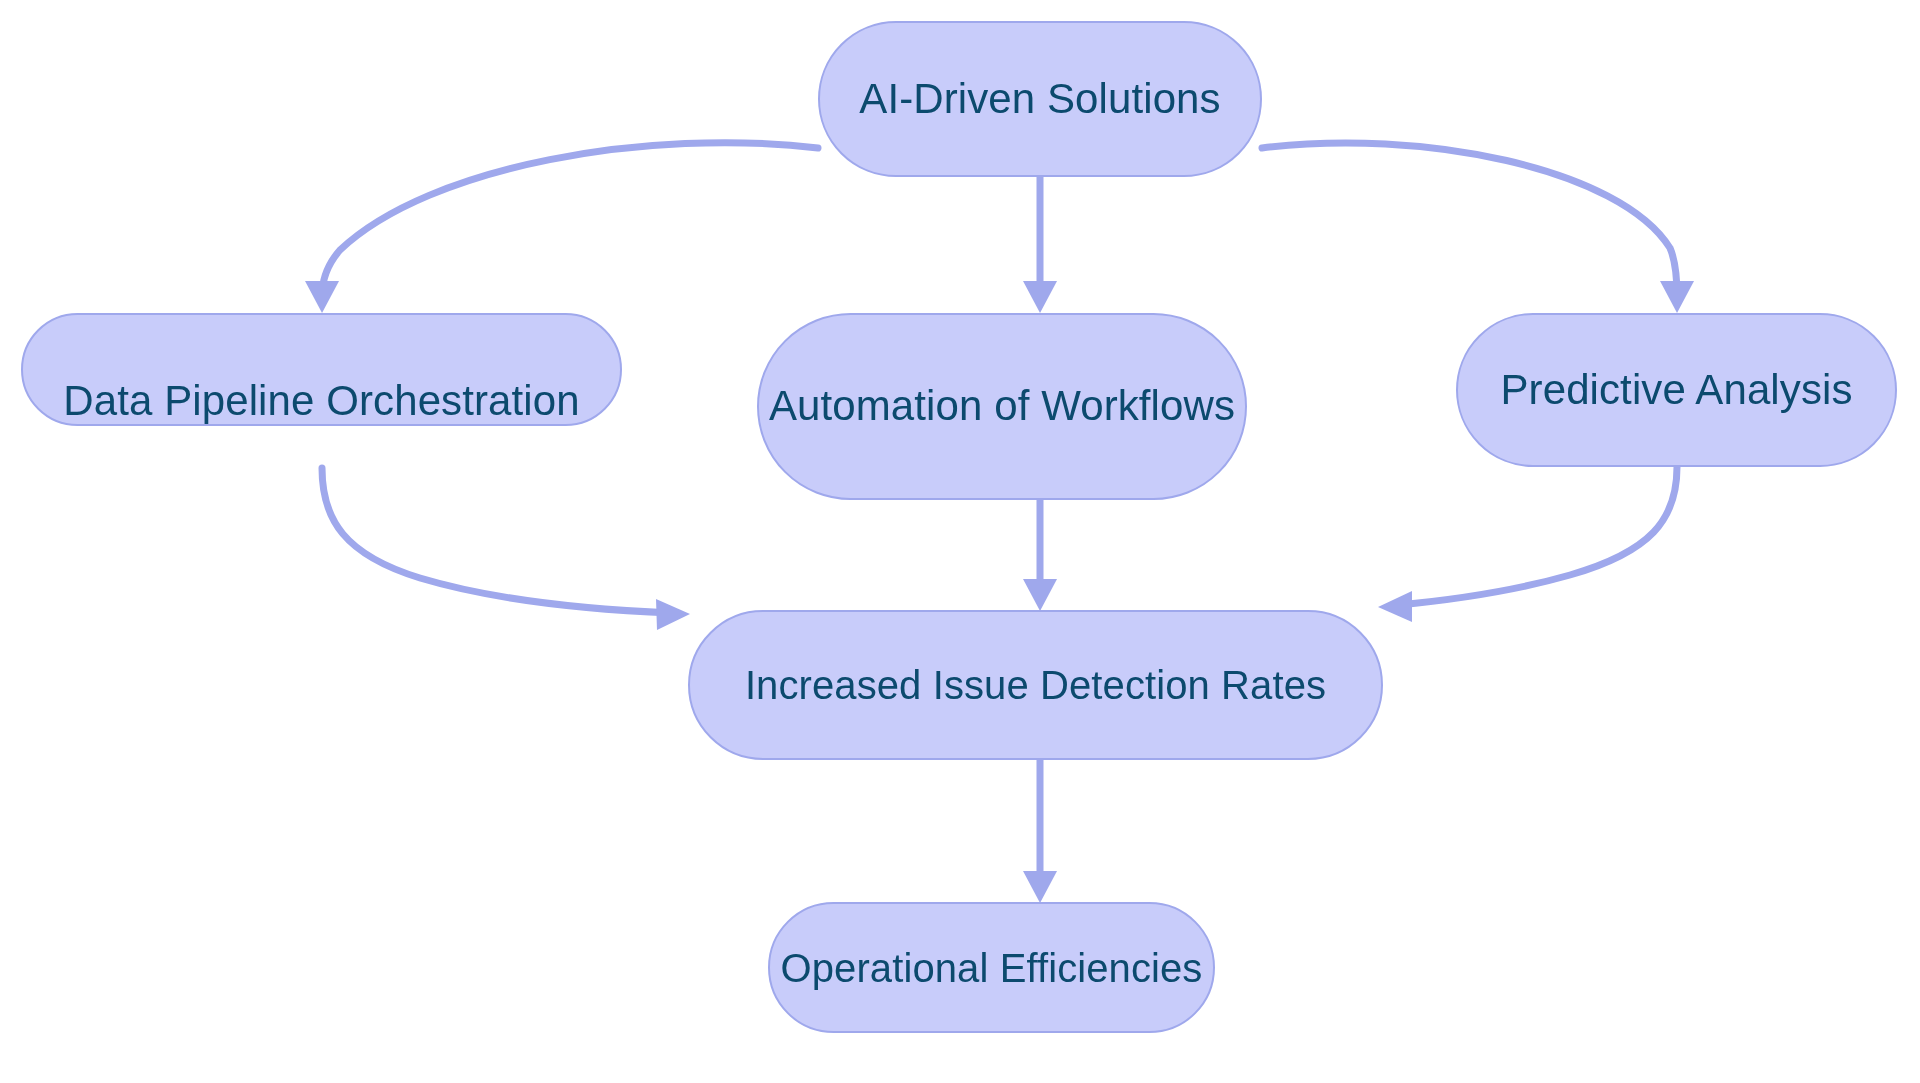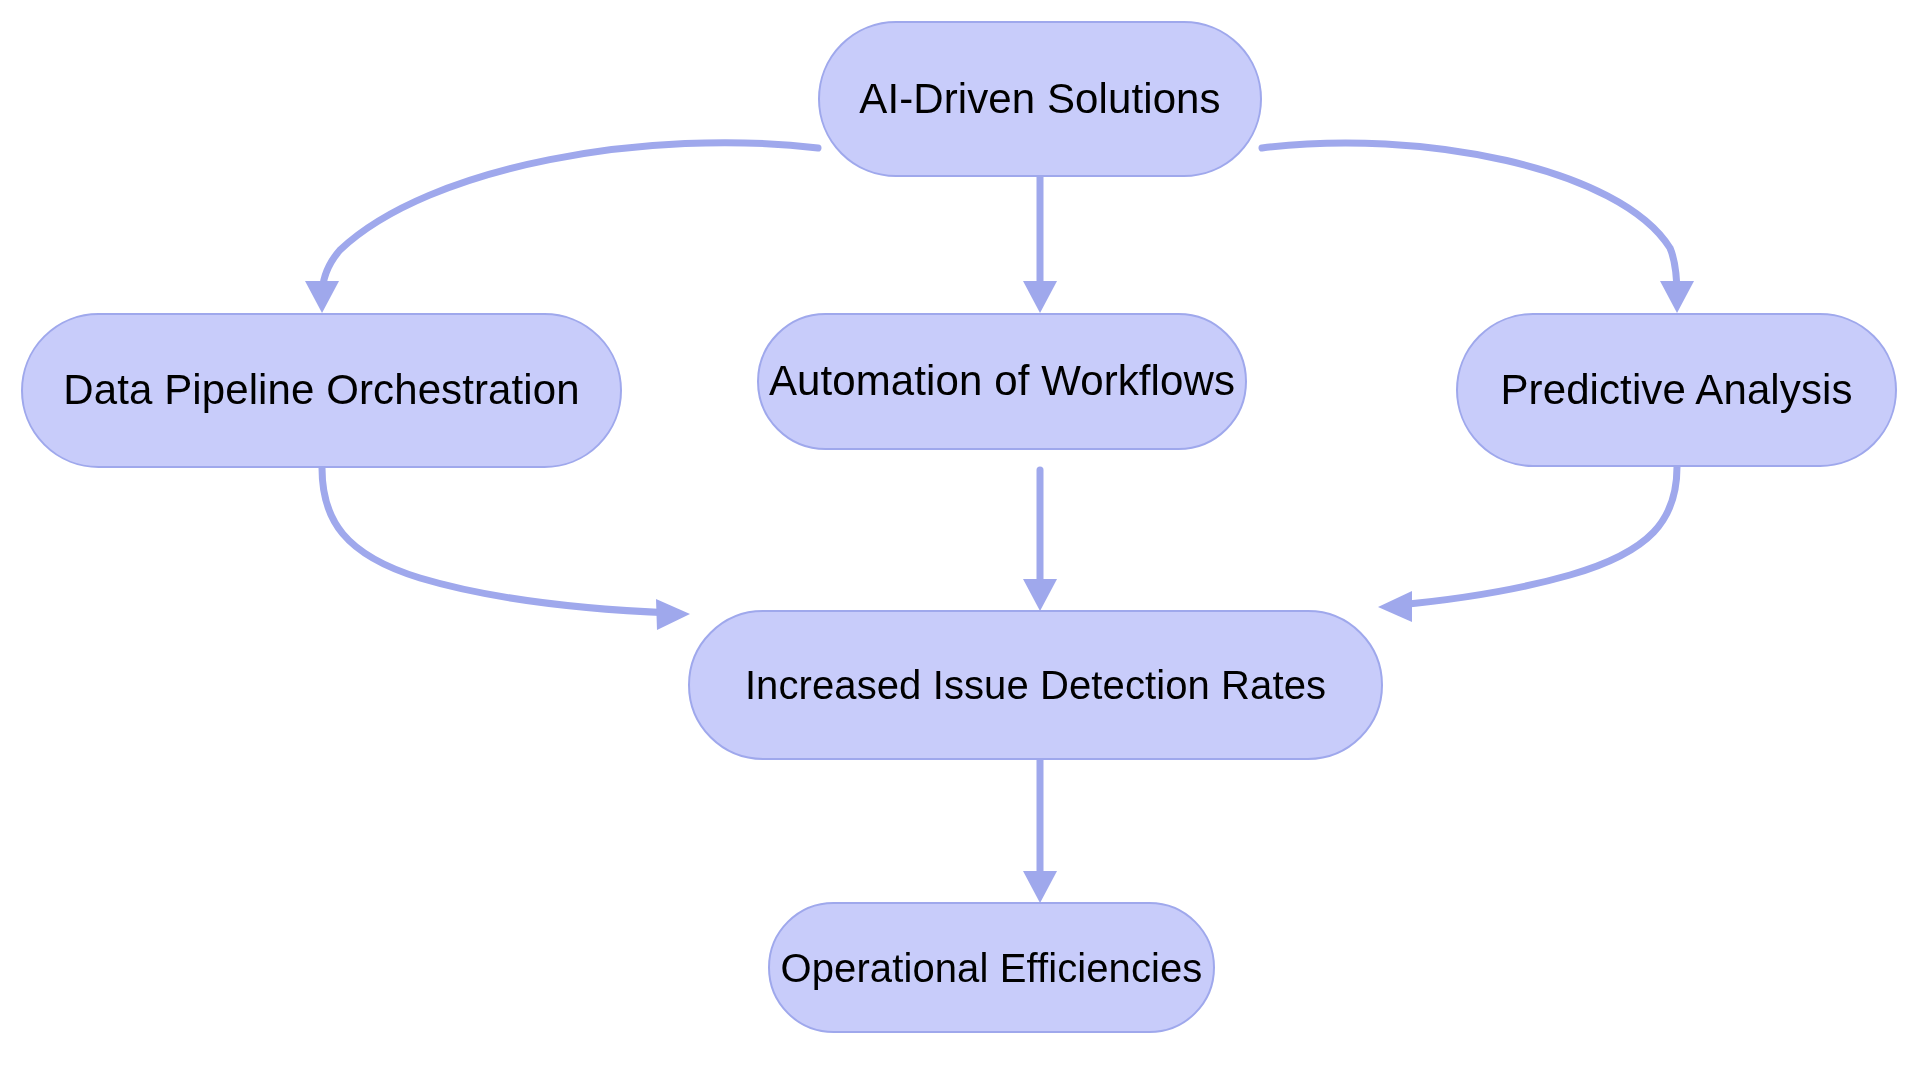--- a/index.html
+++ b/index.html
@@ -29,35 +29,35 @@
   }
   .node {
     position: absolute;
     box-sizing: border-box;
     display: flex;
     align-items: center;
     justify-content: center;
     background: #c8ccfa;
     border: 2px solid #9fa8ec;
     border-radius: 9999px;
-    color: #000000;
+    color: #0c4a6e;
     text-align: center;
     line-height: 1.1;
     letter-spacing: 0.1px;
     white-space: nowrap;
   }
   .node-label {
     display: block;
     padding: 0 26px;
   }
 
   
   #node-root        { left: 818px;  top: 21px;  width: 444px; height: 156px; font-size: 42px; }
-  #node-pipeline    { left: 21px;   top: 313px; width: 601px; height: 155px; font-size: 42px; }
-  #node-automation  { left: 757px;  top: 313px; width: 490px; height: 137px; font-size: 42px; }
+  #node-pipeline    { left: 21px;   top: 313px; width: 601px; height: 113px; font-size: 42px; align-items: flex-end; }
+  #node-automation  { left: 757px;  top: 313px; width: 490px; height: 187px; font-size: 42px; }
   #node-predictive  { left: 1456px; top: 313px; width: 441px; height: 154px; font-size: 42px; }
   #node-detection   { left: 688px;  top: 610px; width: 695px; height: 150px; font-size: 40px; }
   #node-efficiency  { left: 768px;  top: 902px; width: 447px; height: 131px; font-size: 40px; }
 </style>
 </head>
 <body>
 
 <div id="flowchart-canvas">
 
   <svg id="edge-layer" viewBox="0 0 1920 1083" width="1920" height="1083" xmlns="http://www.w3.org/2000/svg">

